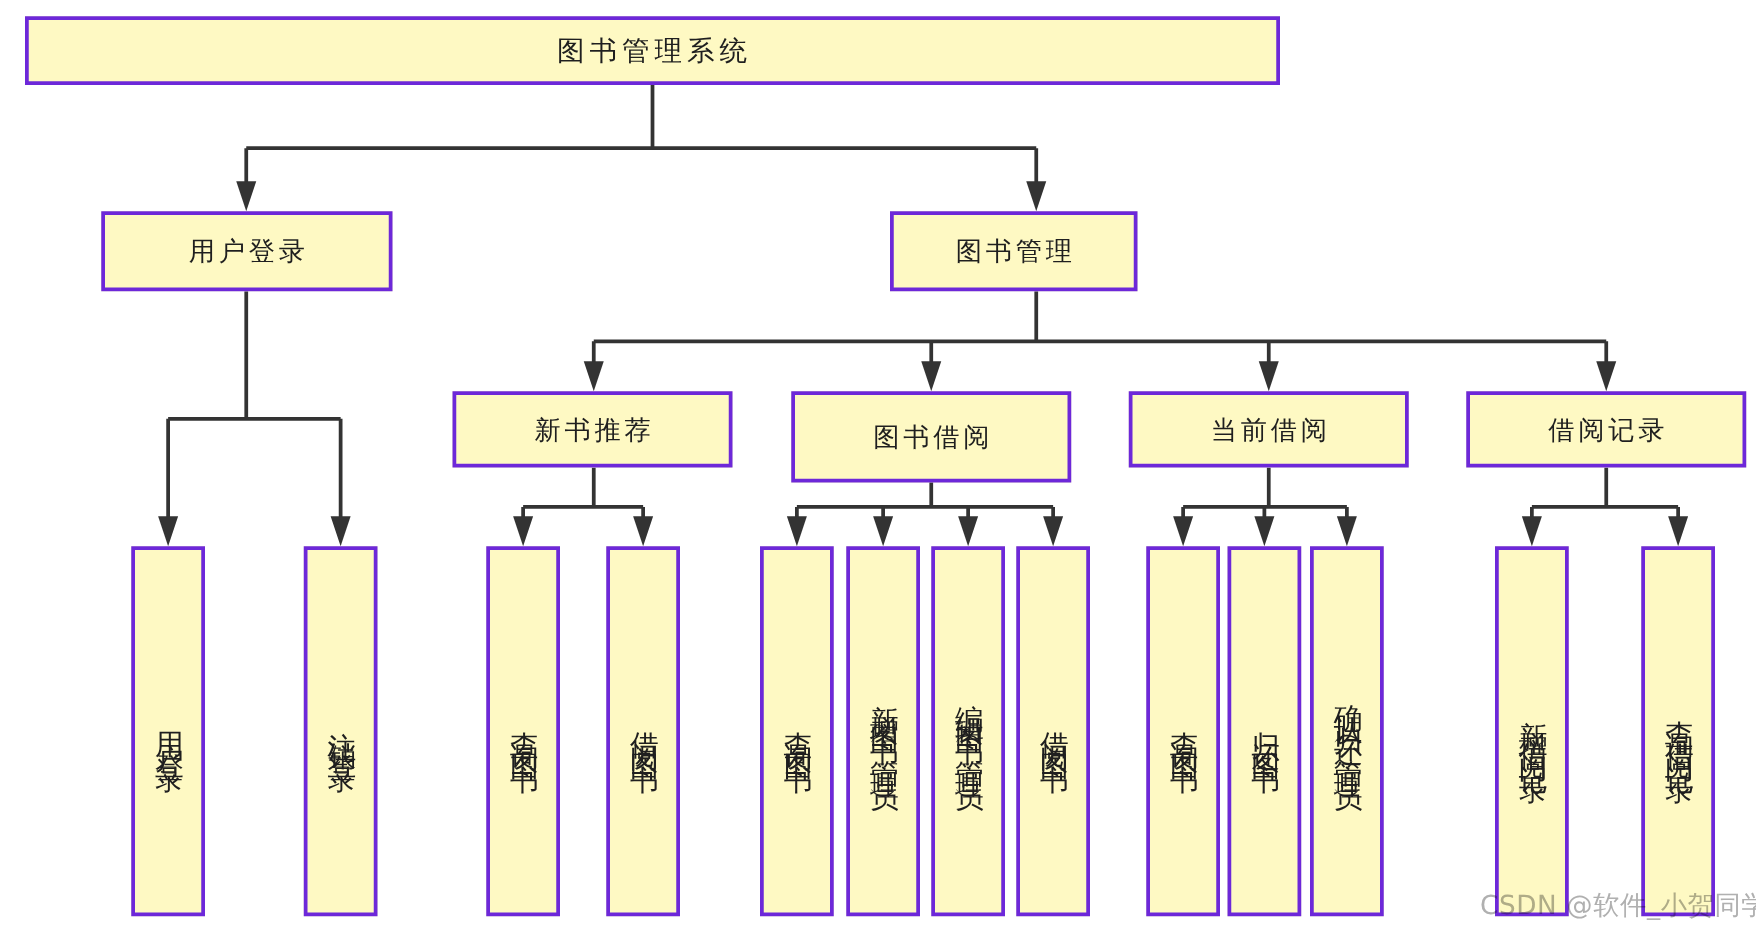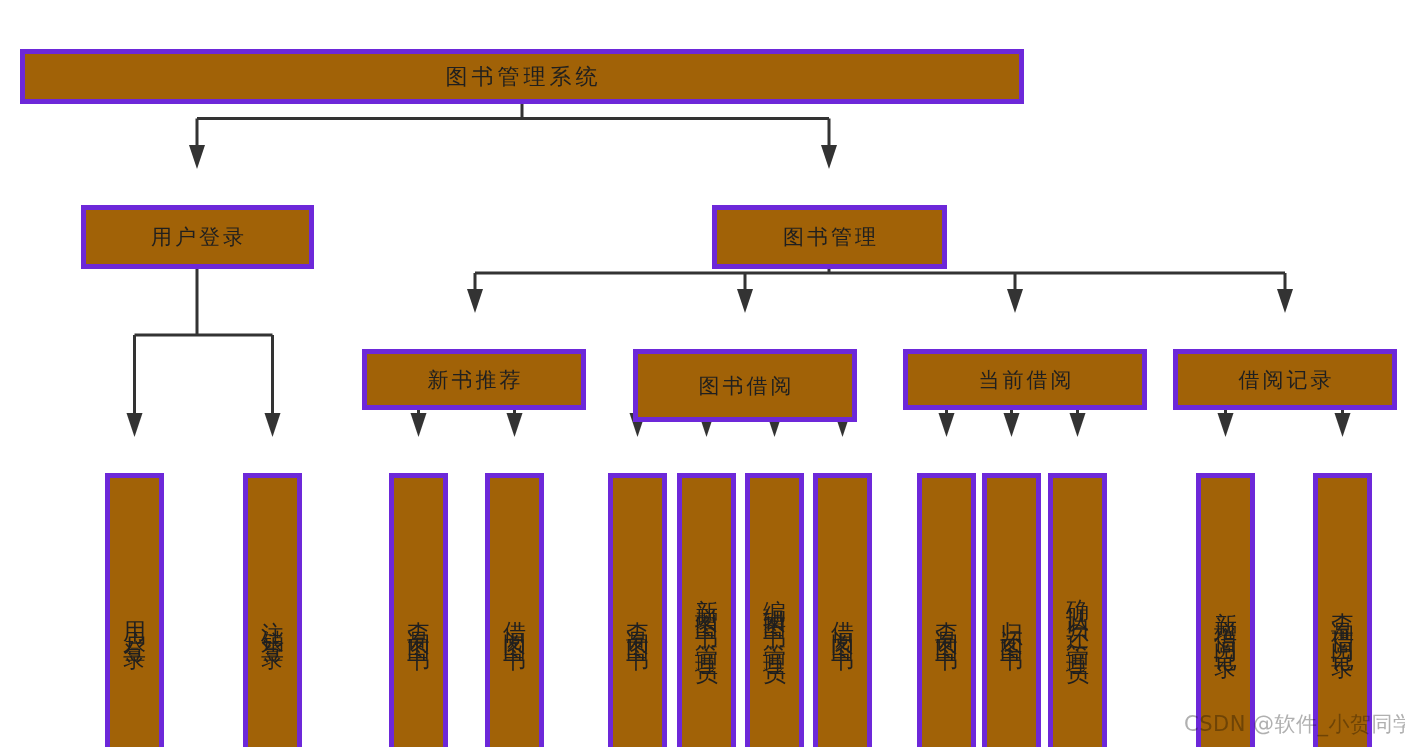--- a/index.html
+++ b/index.html
@@ -15,27 +15,26 @@
     position: absolute;
     left: 0; top: 0;
     width: 1405px; height: 747px;
     z-index: 1;
   }
   .wires path { stroke: #333333; stroke-width: 3; fill: none; }
   .wires polygon { fill: #333333; stroke: none; }
   .box {
     position: absolute;
     box-sizing: border-box;
-    border: 5px solid #6d28d9;
-    background: #a16207;
+    border: 3px solid #6d28d9;
+    background: #fef9c3;
     display: flex;
     align-items: center;
     justify-content: center;
     z-index: 2;
-    margin-top: 36px;
   }
   .hlabel {
     font-size: 21px;
     letter-spacing: 3px;
     color: #1f1f1f;
     white-space: nowrap;
     padding-left: 3px;
   }
   .root-box .hlabel { font-size: 22px; letter-spacing: 4px; }
   .vlabel {
@@ -106,31 +105,31 @@
     </g>
   </svg>
 
   <div class="box root-box" style="left:20px; top:13px; width:1004px; height:55px;">
     <span class="hlabel">图书管理系统</span>
   </div>
 
   <div class="box" style="left:81px; top:169px; width:233px; height:64px;">
     <span class="hlabel">用户登录</span>
   </div>
-  <div class="box" style="left:712px; top:169px; width:235px; height:64px;">
+  <div class="box" style="left:712px; top:169px; width:198px; height:64px;">
     <span class="hlabel">图书管理</span>
   </div>
 
   <div class="box" style="left:362px; top:313px; width:224px; height:61px;">
     <span class="hlabel">新书推荐</span>
   </div>
   <div class="box" style="left:633px; top:313px; width:224px; height:73px;">
     <span class="hlabel">图书借阅</span>
   </div>
-  <div class="box" style="left:903px; top:313px; width:244px; height:61px;">
+  <div class="box" style="left:903px; top:313px; width:224px; height:61px;">
     <span class="hlabel">当前借阅</span>
   </div>
   <div class="box" style="left:1173px; top:313px; width:224px; height:61px;">
     <span class="hlabel">借阅记录</span>
   </div>
 
   <div class="box" style="left:105px; top:437px; width:59px; height:296px;">
     <span class="vlabel">用户登录</span>
   </div>
   <div class="box" style="left:243px; top:437px; width:59px; height:296px;">

